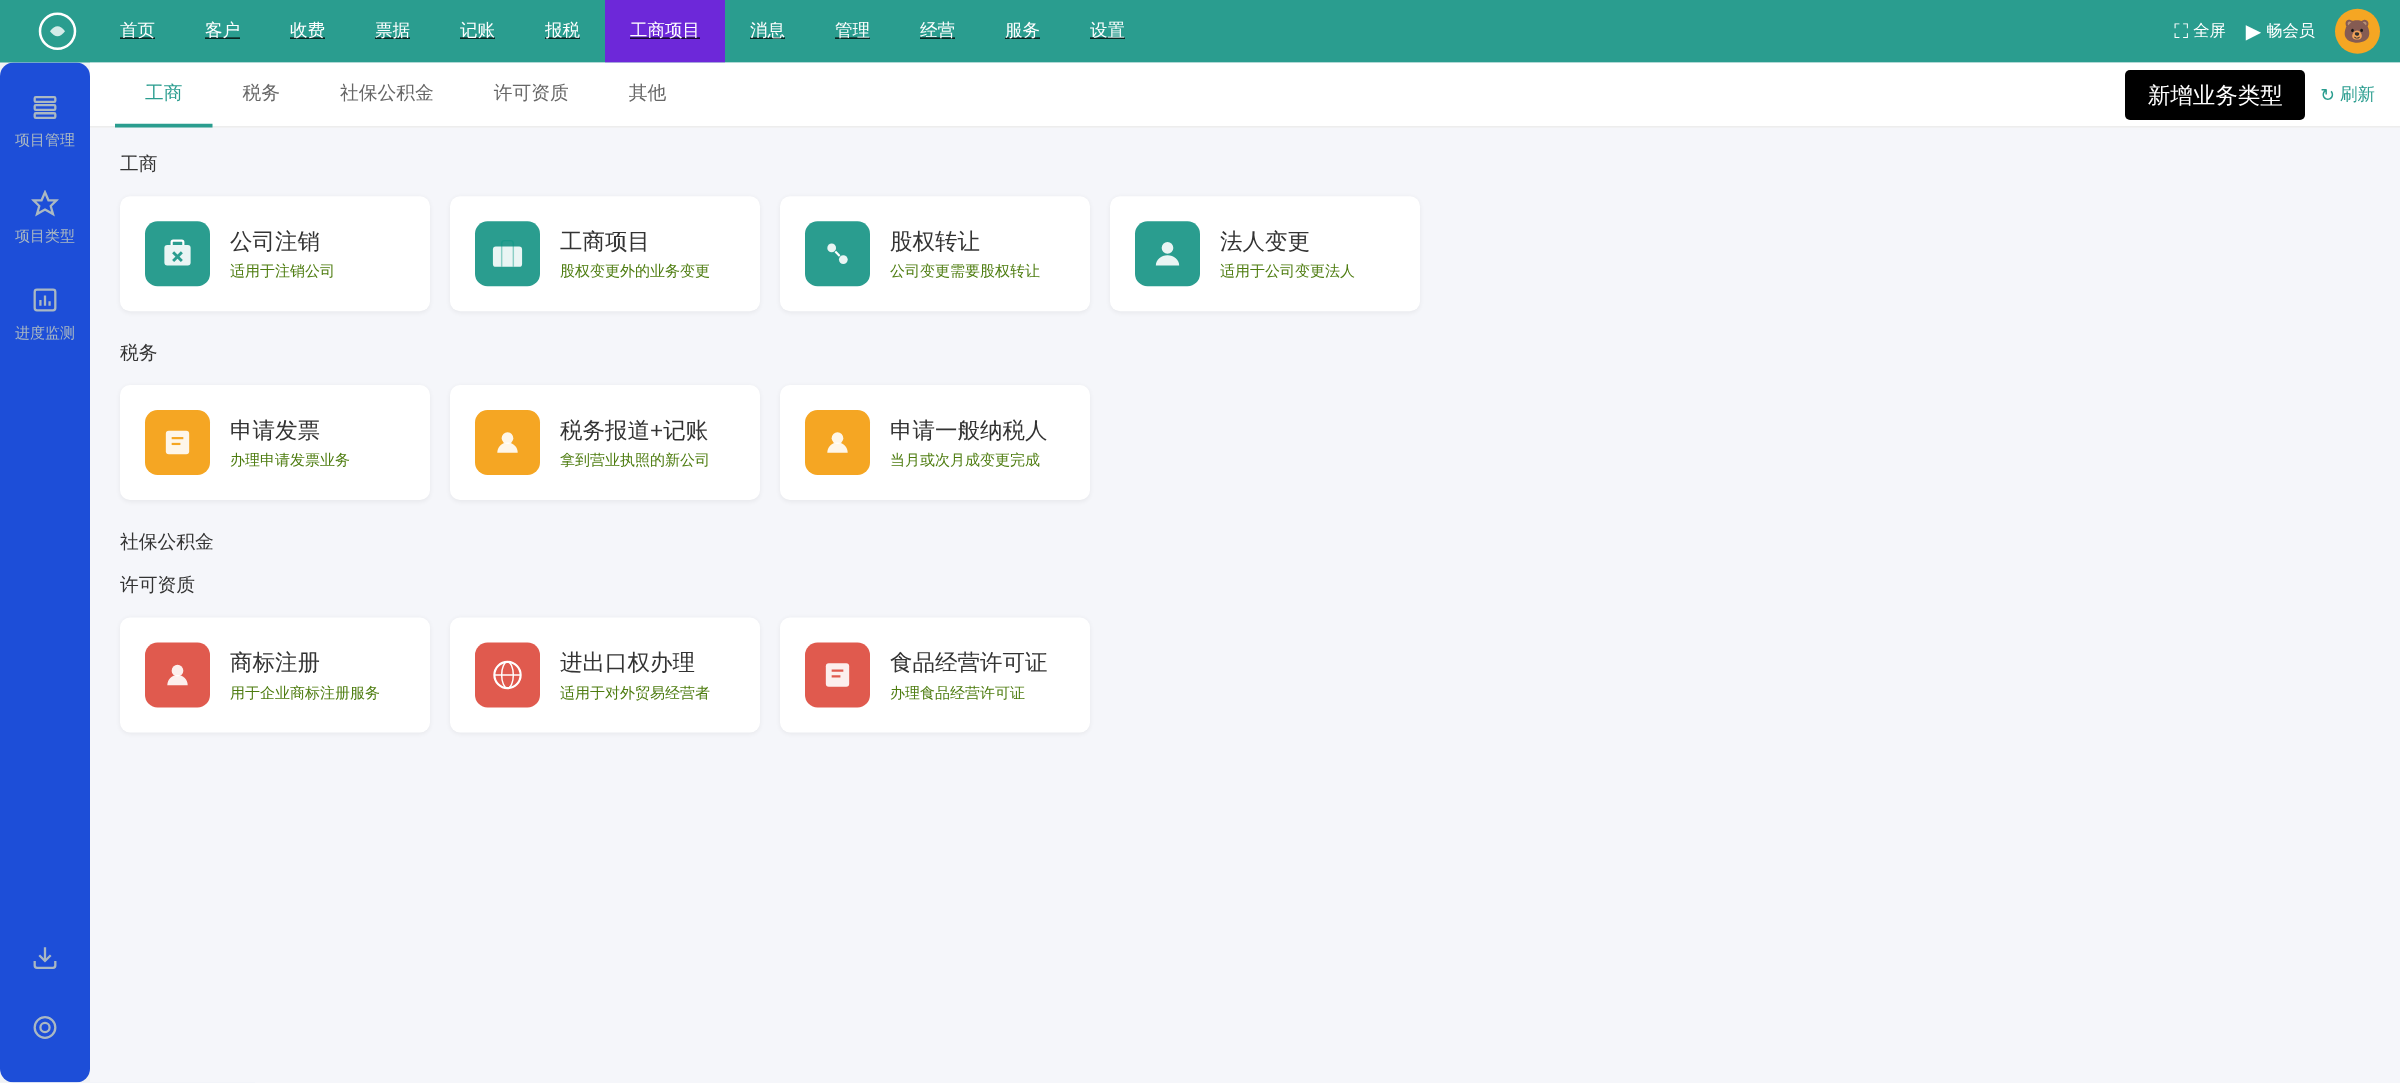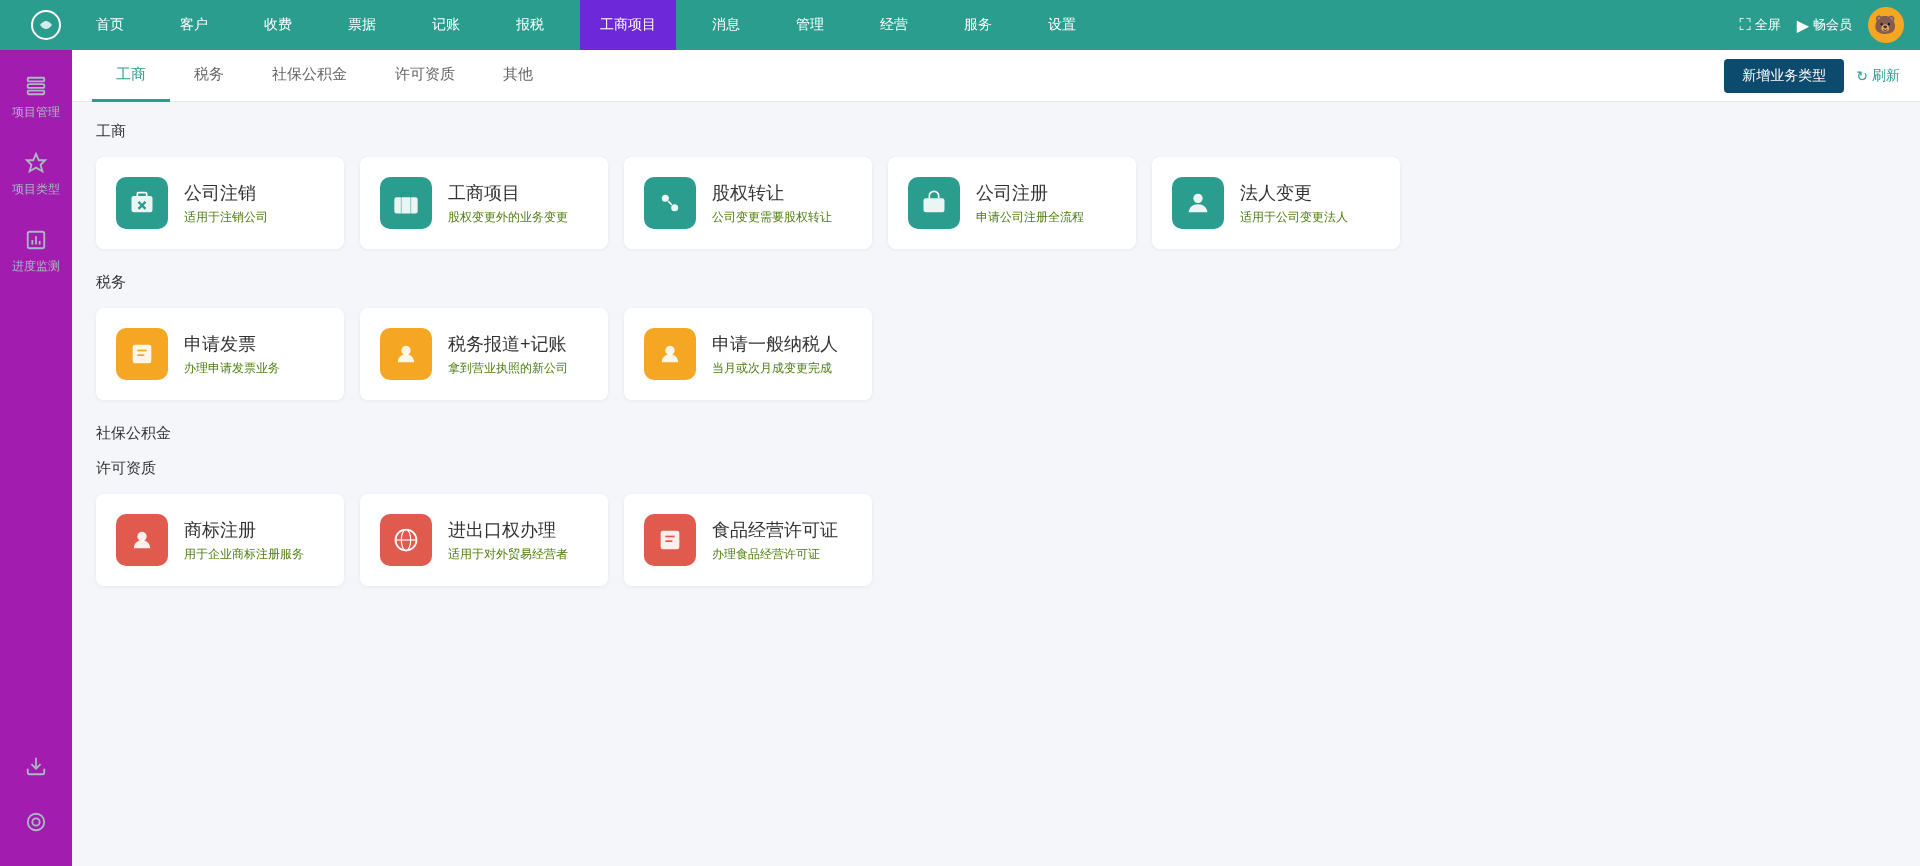--- a/index.html
+++ b/index.html
@@ -21,22 +21,23 @@
       display: flex;
       align-items: center;
       justify-content: center;
       color: white;
       font-size: 22px;
       flex-shrink: 0;
     }
     .top-nav .nav-items {
       display: flex;
       align-items: center;
-      gap: 16px;
+      gap: 0;
       flex: 1;
+      text-decoration: underline;
     }
     .top-nav .nav-item {
       padding: 0 20px;
       height: 50px;
       display: flex;
       align-items: center;
       color: white;
       font-size: 14px;
       cursor: pointer;
       white-space: nowrap;
@@ -74,26 +75,27 @@
     
     .main-layout {
       display: flex;
       flex: 1;
       overflow: hidden;
     }
 
     
     .sidebar {
       width: 72px;
-      background: #a21caf;
+      background: #1d4ed8;
       display: flex;
       flex-direction: column;
       align-items: flex-end;
       padding-top: 8px;
       flex-shrink: 0;
+      border-radius: 11px;
     }
     .sidebar-item {
       width: 100%;
       display: flex;
       flex-direction: column;
       align-items: center;
       padding: 14px 0;
       color: #aab8c2;
       font-size: 12px;
       cursor: pointer;
@@ -150,26 +152,26 @@
       border-bottom: 3px solid #2a9d8f;
       font-weight: 500;
     }
     .tab-actions {
       margin-left: auto;
       display: flex;
       align-items: center;
       gap: 12px;
     }
     .btn-add {
-      background: #0c4a6e;
+      background: #000000;
       color: white;
       border: none;
       padding: 8px 18px;
       border-radius: 4px;
-      font-size: 14px;
+      font-size: 18px;
       cursor: pointer;
     }
     .btn-refresh {
       color: #2a9d8f;
       font-size: 14px;
       cursor: pointer;
       display: flex;
       align-items: center;
       gap: 4px;
     }
@@ -392,32 +394,20 @@
                 </svg>
       </div>
       <div class="card-info">
         <div class="card-title">股权转让</div>
         <div class="card-desc">公司变更需要股权转让</div>
       </div>
     </div>
             <div class="service-card">
       <div class="card-icon teal" style="background:#2a9d8f;">
         <svg width="28" height="28" viewBox="0 0 24 24">
-                  <rect x="3" y="8" width="18" height="12" rx="2" fill="white" opacity="0.9"></rect>
-                  <path d="M8 8V6a4 4 0 018 0v2" fill="none" stroke="white" stroke-width="1.5"></path>
-                </svg>
-      </div>
-      <div class="card-info">
-        <div class="card-title">公司注册</div>
-        <div class="card-desc">申请公司注册全流程</div>
-      </div>
-    </div>
-            <div class="service-card">
-      <div class="card-icon teal" style="background:#2a9d8f;">
-        <svg width="28" height="28" viewBox="0 0 24 24">
                   <circle cx="12" cy="8" r="4" fill="white" opacity="0.9"></circle>
                   <path d="M4 20c0-4 3.6-7 8-7s8 3 8 7" fill="white" opacity="0.9"></path>
                 </svg>
       </div>
       <div class="card-info">
         <div class="card-title">法人变更</div>
         <div class="card-desc">适用于公司变更法人</div>
       </div>
     </div>
           </div>

